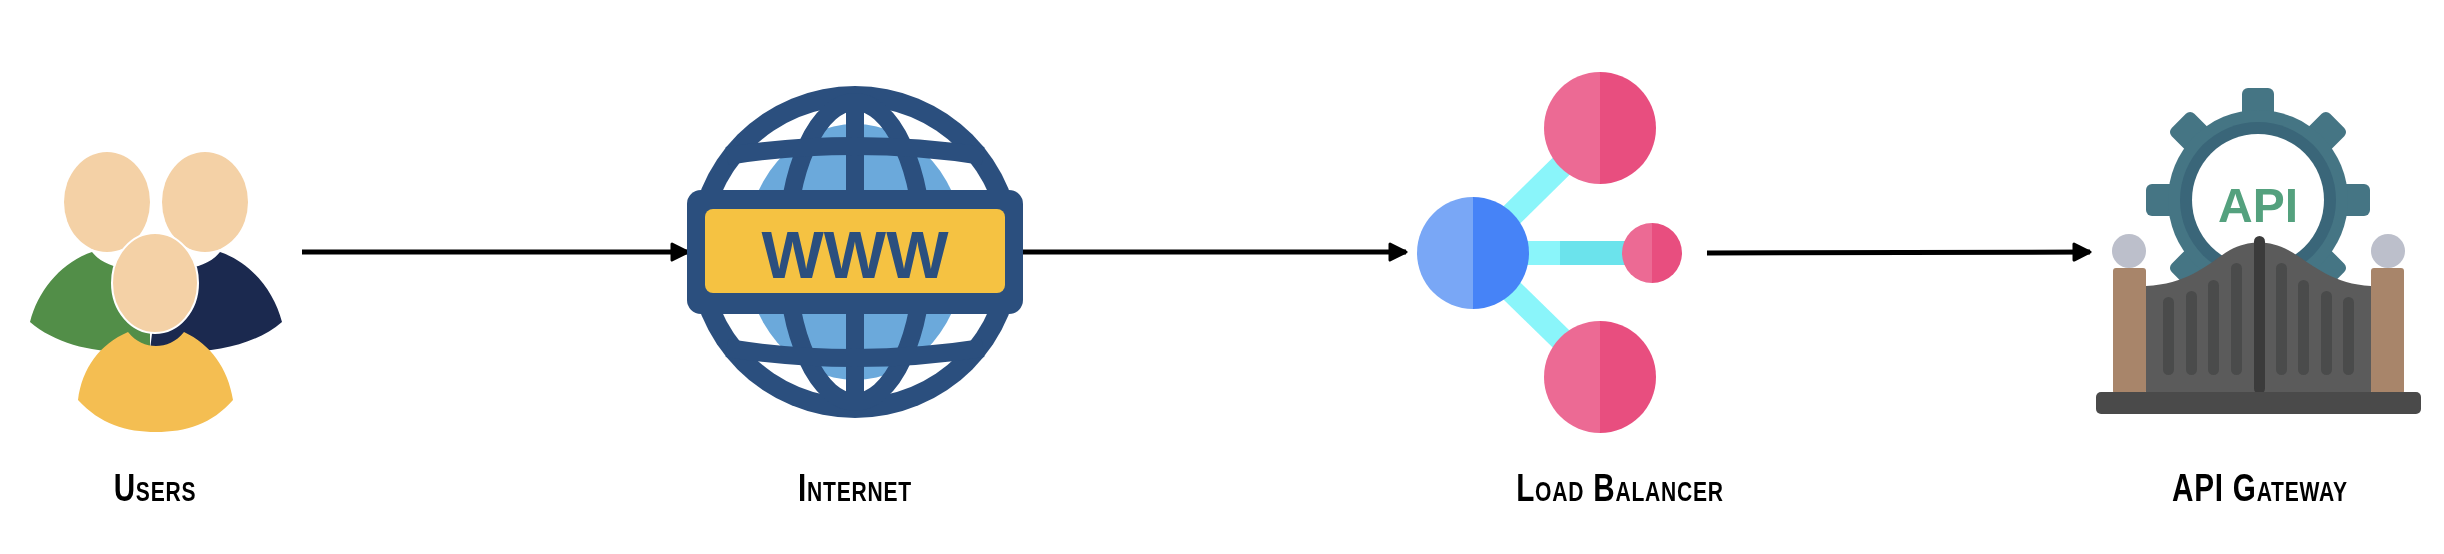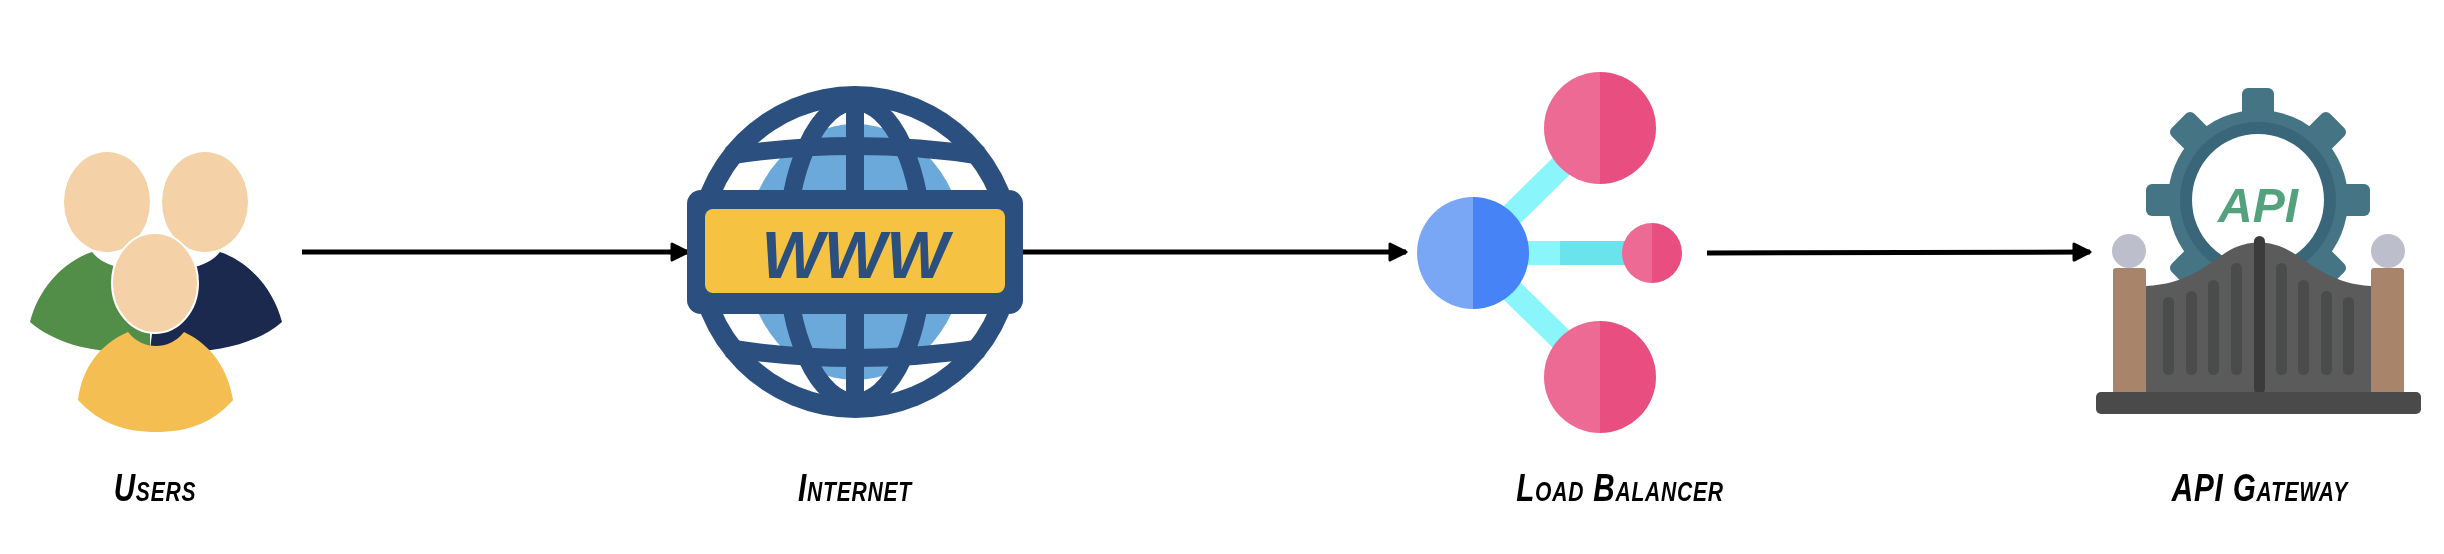--- a/index.html
+++ b/index.html
@@ -1,18 +1,18 @@
 <!DOCTYPE html>
 <html><head>
   <meta charset="utf-8">
   <style>
     html, body { margin: 0; padding: 0; background: #ffffff; }
     body { width: 2444px; height: 554px; position: relative; overflow: hidden;
            font-family: "Liberation Sans", "DejaVu Sans", sans-serif; }
-    .stage { position: absolute; left: 0; top: 0; width: 2444px; height: 554px; font-style: italic; }
+    .stage { position: absolute; left: 0; top: 0; width: 2444px; height: 554px; }
     .node { position: absolute; }
     .label {
       position: absolute; top: 458px; height: 60px;
       font-family: "Liberation Sans", "DejaVu Sans", sans-serif;
       font-weight: 700; color: #000000;
       font-size: 38px; letter-spacing: 1px;
       font-variant: small-caps;
       transform: scaleX(0.78); transform-origin: center top;
       text-align: center; white-space: nowrap; line-height: 60px;
     }

